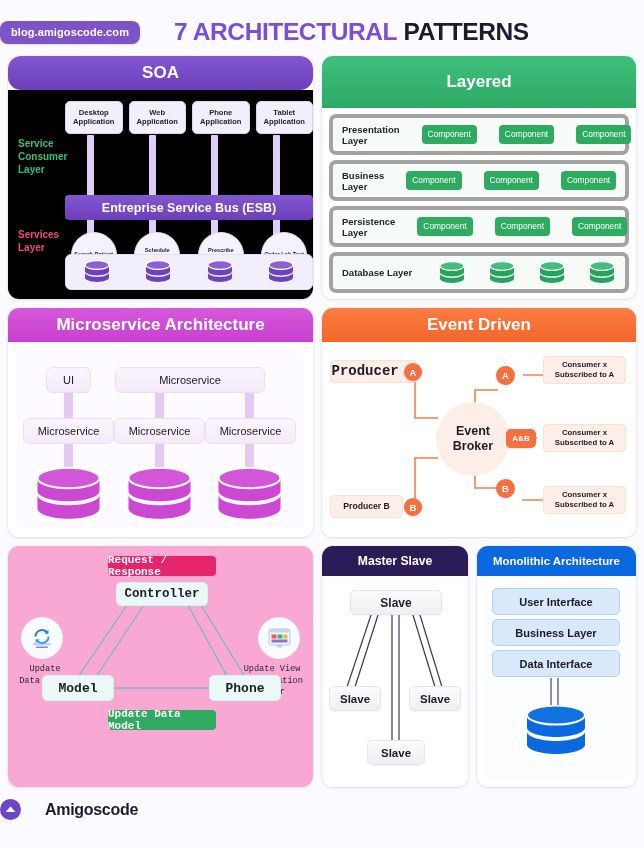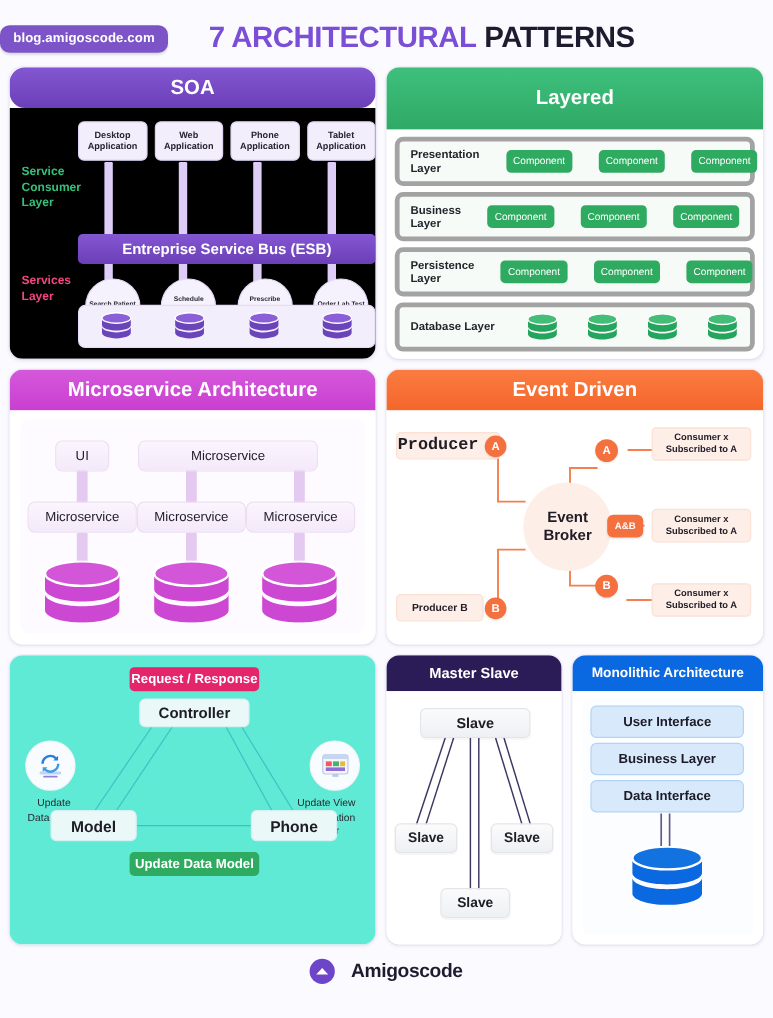--- a/index.html
+++ b/index.html
@@ -143,21 +143,21 @@
     display: flex; align-items: center; justify-content: center; text-align: center;
     line-height: 1.22;
   }
 
   
   .mvc { width: 305px; height: 241px; }
   .mvc .card-head {
     height: 34px; font-size: 17px;
     background: linear-gradient(180deg,#23c2c6 0%,#16b4b8 100%);
   }
-  .mvc .card-body { background: #5eead4; }
+  .mvc .card-body { background: #f9a8d4; font-family: Liberation Mono, monospace; }
   .mvc-inner { position: absolute; inset: 6px 8px 8px 8px; }
   .mvc-box {
     position: absolute; background: #eaf8f8; border: 1px solid #d6eff0;
     border-radius: 5px; color: #1f1c25; font-weight: 600;
     display: flex; align-items: center; justify-content: center;
   }
   .pill-req {
     position: absolute; background: #e5256a; color: #fff; border-radius: 4px;
     font-size: 11px; font-weight: 600; display: flex; align-items: center; justify-content: center;
   }
@@ -194,21 +194,21 @@
   .mono .card-head { height: 30px; font-size: 11.4px; background: #0a68e0; }
   .mono .card-body { background: #fff; }
   .mono-inner { position: absolute; inset: 6px 8px 8px 8px; background: #fcfdff; border-radius: 6px; }
   .mono-box {
     position: absolute; background: #d8e9fb; border: 1px solid #b3d3f5;
     border-radius: 5px; color: #1b1a26; font-size: 11px; font-weight: 600;
     display: flex; align-items: center; justify-content: center;
   }
 
   
-  .footer { display: flex; align-items: center; justify-content: center; gap: 13px; margin-top: 12px; }
+  .footer { display: flex; align-items: center; gap: 24px; margin-top: 12px; }
   .footer-logo {
     width: 21px; height: 21px; border-radius: 50%; background: #6d45c9;
     display: flex; align-items: center; justify-content: center;
   }
   .footer-name { font-size: 16px; font-weight: 800; color: #1d1b2e; letter-spacing: -.3px; }
   .connector { position: absolute; }
 </style>
 </head>
 <body>
 

